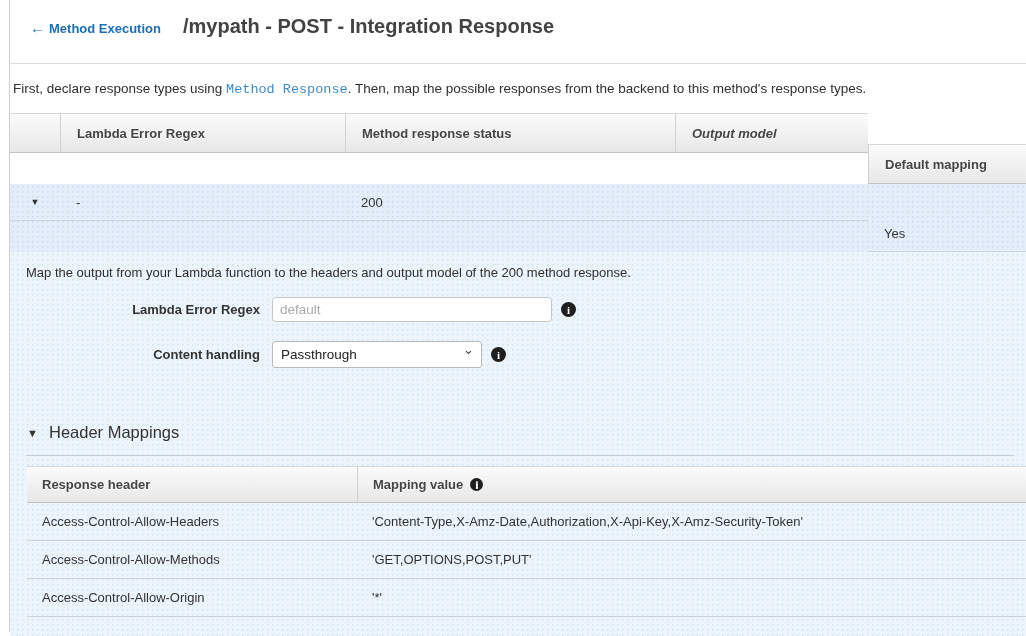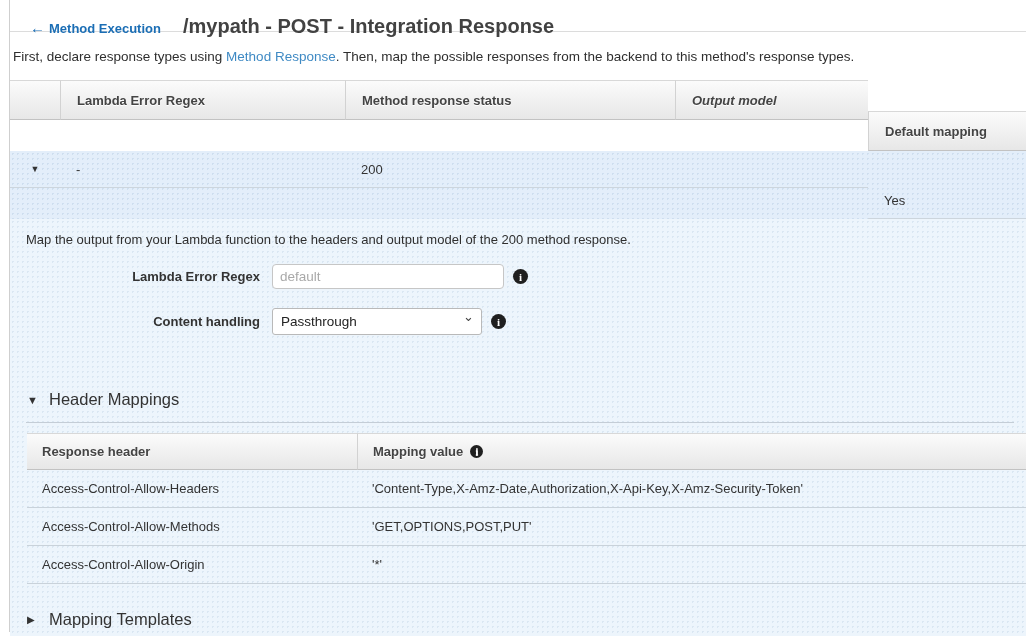--- a/index.html
+++ b/index.html
@@ -3,30 +3,30 @@
 <meta charset="utf-8">
 <style>
   * { margin:0; padding:0; box-sizing:border-box; }
   html,body { width:1026px; height:636px; background:#ffffff; overflow:hidden; }
   body { font-family:"Liberation Sans", sans-serif; color:#333; font-size:13px; }
 
   .page { position:absolute; left:9px; top:0; width:1017px; height:632px;
           border-left:1px solid #cfcfcf; background:#fff; }
 
   
-  .hdr { display:flex; align-items:baseline; padding:15px 0 16px 20px; height:32px;
+  .hdr { display:flex; align-items:baseline; padding:15px 0 16px 20px; height:64px;
          border-bottom:1px solid #dcdcdc; }
   .back-link { color:#1b6eb5; font-weight:bold; font-size:13px; text-decoration:none;
                cursor:pointer; white-space:nowrap; }
   .back-link .arr { font-size:15px; margin-right:4px; }
   .page-title { font-size:20px; font-weight:bold; color:#424242; margin-left:22px; }
 
   
   .intro { margin:17px 0 0 3px; font-size:13.5px; color:#2f2f2f; }
-  .intro a { color:#3f8ac4; text-decoration:none; cursor:pointer; }
+  .intro a { color:#3f8ac4; text-decoration:none; cursor:pointer;font-family:Liberation Mono, monospace; }
 
   
   .rtable { margin-top:16px; width:100%; }
   .rrow { display:flex; width:100%; }
   .rtable .hcell {
       background:linear-gradient(#fbfbfb,#e7e7e7);
       border-top:1px solid #d8d8d8; border-bottom:1px solid #c2c2c2;
       font-weight:bold; color:#444; text-shadow:0 1px 0 #fff;
       height:40px; display:flex; align-items:center; padding-left:16px; }
   .rtable .hcell + .hcell { border-left:1px solid #d2d2d2; }
@@ -47,21 +47,21 @@
   .panel { height:455px; background-color:#edf5fc;
       background-image:radial-gradient(rgba(96,140,182,0.13) 1px, rgba(0,0,0,0) 1px);
       background-size:5px 5px; border-bottom:1px solid #ababab; }
   .panel-intro { padding:13px 0 0 16px; font-size:13px; color:#2f2f2f; }
 
   .form-row { display:flex; align-items:center; margin-top:17px; }
   .form-row.second { margin-top:19px; }
   .flabel { width:250px; flex:none; text-align:right; font-weight:bold; color:#333;
             font-size:13px; }
   .fctrl { margin-left:12px; position:relative; }
-  .txt-input { width:232px; height:25px; border:1px solid #c6c6c6; border-radius:4px;
+  .txt-input { width:280px; height:25px; border:1px solid #c6c6c6; border-radius:4px;
                padding:0 7px; font-size:13.5px; font-family:"Liberation Sans",sans-serif;
                color:#3b82f6; background:#fff; outline:none; }
   .txt-input::placeholder { color:#a9a9a9; }
   .sel { width:210px; height:27px; border:1px solid #b9b9b9; border-radius:3px;
          background:#fff; font-size:13.5px; font-family:"Liberation Sans",sans-serif;
          color:#222; padding:0 22px 0 8px; appearance:none; -webkit-appearance:none;
          outline:none; }
   .sel-chev { position:absolute; right:8px; top:1px; font-size:13px; color:#444;
               pointer-events:none; }
   .info-icon { width:15px; height:15px; border-radius:50%; background:#1f1f1f;

